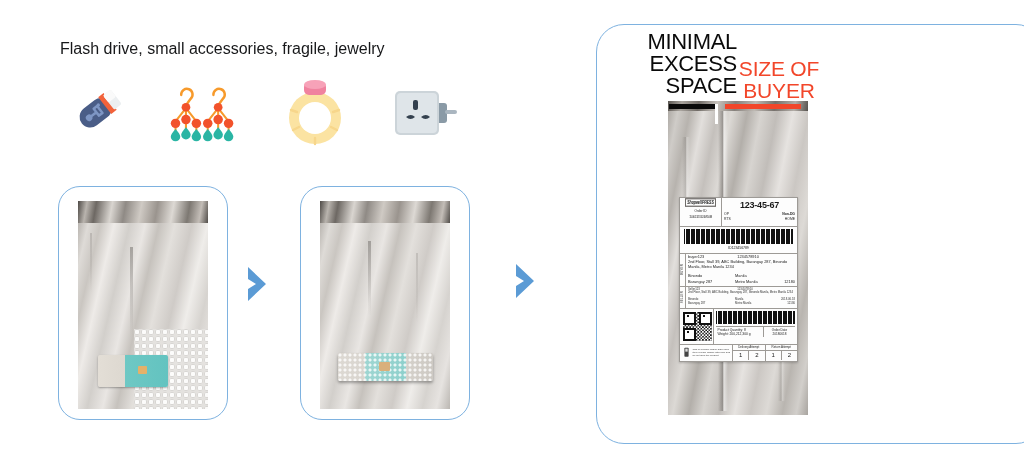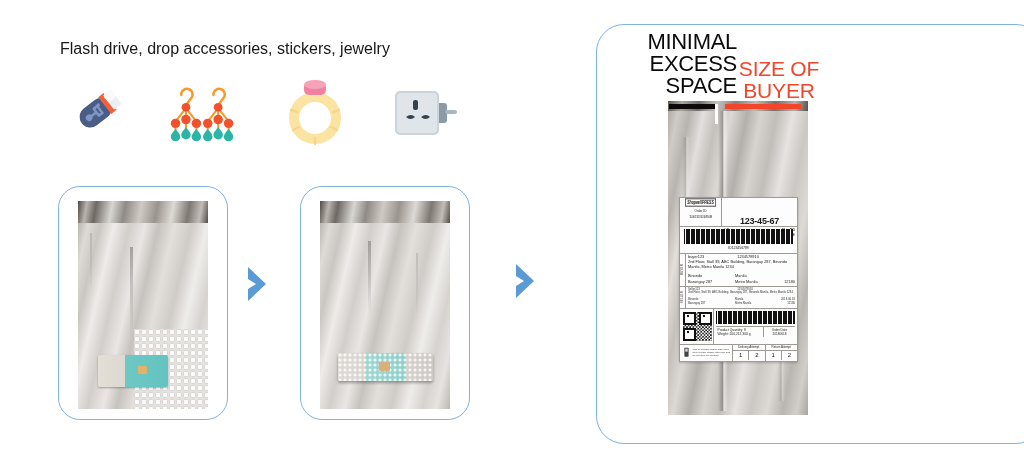--- a/index.html
+++ b/index.html
@@ -286,21 +286,21 @@
     transform: scaleY(1.25);
   }
   #lbl-orderid-label { font-size: 3.1px; margin-top: 3.4px; color: #222; }
   #lbl-orderid-value { font-size: 2.9px; margin-top: 1.6px; color: #2a2a2a; letter-spacing: -0.2px; }
   #lbl-head-right {
     flex: 1; position: relative; padding: 1px 2px 0 2px;
   }
   #lbl-tracking {
     text-align: center;
     font-size: 9px; font-weight: bold; letter-spacing: -0.2px;
-    margin-top: 17px;
+    margin-top: 1px;
   }
   .lbl-kv { display: flex; justify-content: space-between; font-size: 3.4px; margin-top: 1.6px; }
   .lbl-kv .b { font-weight: bold; }
 
   #lbl-barcode1 { height: 24px; position: relative; padding: 2px 4px 0 4px; }
   .barcode {
     height: 15px; width: 100%;
     background-repeat: repeat-x;
     background-size: 5px 100%;
     background-image: repeating-linear-gradient(90deg,
@@ -397,21 +397,21 @@
     padding: 1.5px 0;
     border-right: 0.6px solid #9d9a96;
   }
   .attempt-nums div:last-child { border-right: none; }
 </style>
 </head>
 <body>
 
 <div id="left-panel">
 
-  <div id="section-subtitle">Flash drive, drop accessories, stickers, jewelry</div>
+  <div id="section-subtitle">Flash drive, small accessories, fragile, jewelry</div>
 
   <div id="icon-row">
 
     <div class="icon-slot" style="left:0px; width:70px;">
       <svg width="62" height="62" viewBox="0 0 64 64">
         <g transform="rotate(-38 32 32)">
           <rect x="14" y="22" width="36" height="22" rx="11" fill="#4a5d87"></rect>
           <rect x="44" y="22" width="7" height="22" fill="#f2623a"></rect>
           <rect x="49" y="23.5" width="10" height="19" rx="2" fill="#eceff1"></rect>
           <rect x="49" y="23.5" width="10" height="9.5" rx="2" fill="#fafafa"></rect>

